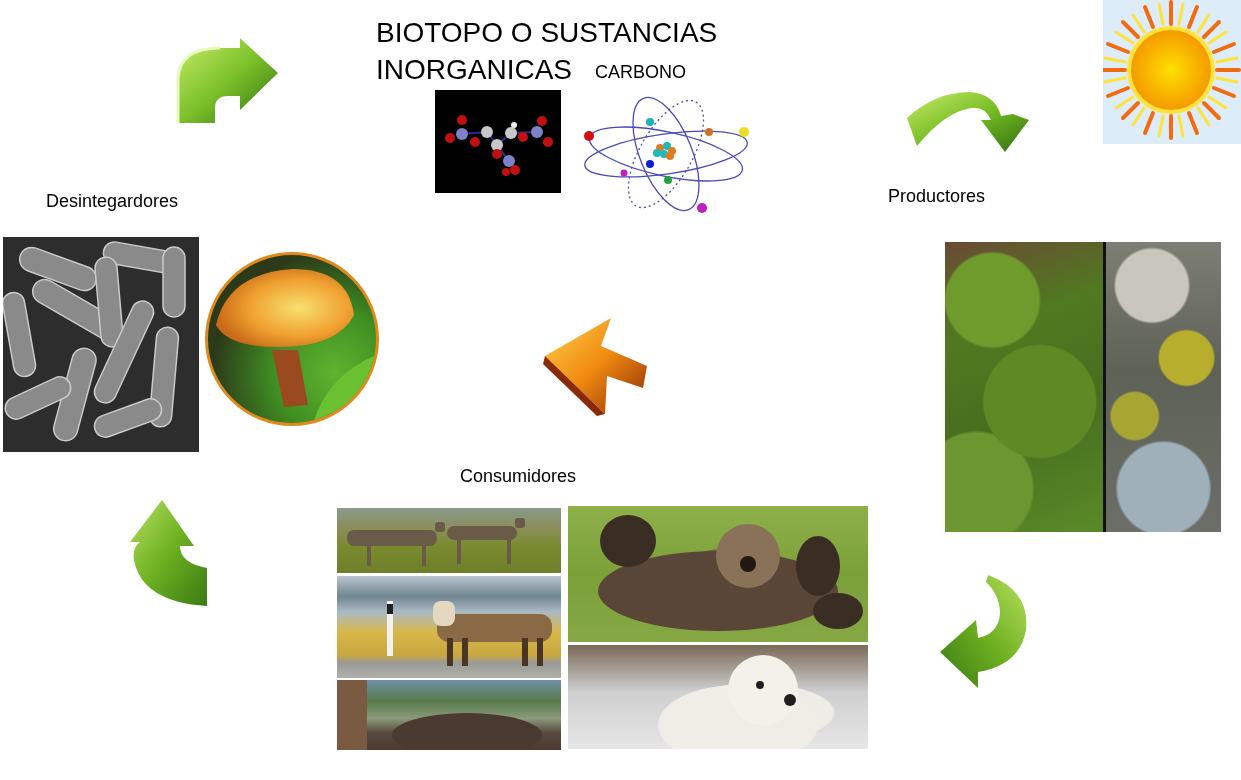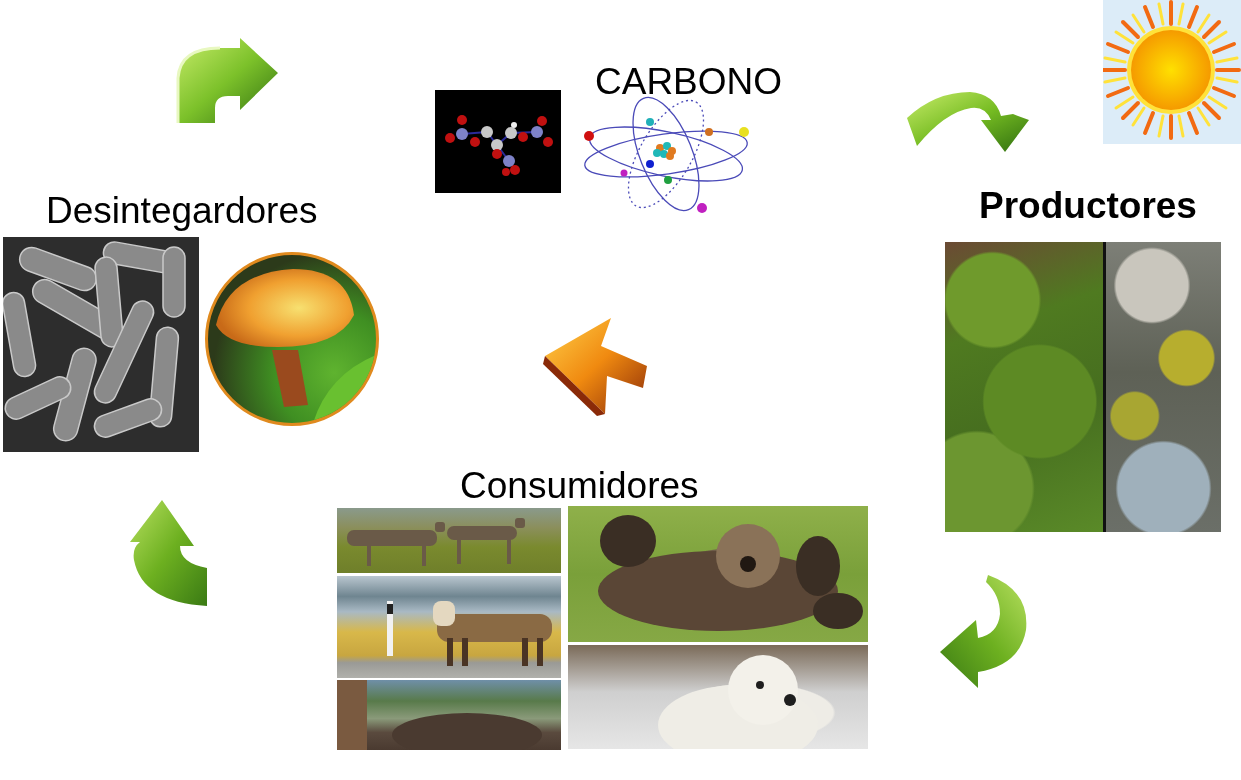--- a/index.html
+++ b/index.html
@@ -1,19 +1,19 @@
 <!DOCTYPE html>
 <html><head>
 <meta charset="utf-8">
 <style>
   html, body { margin:0; padding:0; }
   body { width:1241px; height:780px; background:#ffffff; position:relative; overflow:hidden;
          font-family:"Liberation Sans", sans-serif; color:#000; }
   .abs { position:absolute; }
-  .label { position:absolute; font-size:37px; line-height:1; white-space:nowrap; }
+  .label { position:absolute; font-size:18px; line-height:1; white-space:nowrap; }
   .title { position:absolute; left:376px; top:14px; font-size:28px; line-height:37px; }
 
   
   .molecule { left:435px; top:90px; width:126px; height:103px; background:#000; }
   
   .atom { left:582px; top:96px; width:172px; height:120px; }
 
   
   .sun { left:1103px; top:0; width:138px; height:144px; background:#dcecf8; }
 
@@ -55,20 +55,22 @@
                background:radial-gradient(ellipse at 62% 65%, #eeece6 0 30%, transparent 31%),
                           linear-gradient(180deg,#7a6a58 0%,#cfcfcf 45%,#e6e6e6 100%); }
 
   
   .arrow { position:absolute; }
 </style>
 </head>
 <body>
 
 <div class="title">
+  <div>BIOTOPO O SUSTANCIAS</div>
+  <div>INORGANICAS</div>
 </div>
 <div class="label" style="left:595px; top:63px;">CARBONO</div>
 
 <div class="abs molecule">
   <svg width="126" height="103" viewBox="0 0 126 103">
     <g stroke="#2a2a9a" stroke-width="2">
       <line x1="27" y1="44" x2="52" y2="42"></line>
         <line x1="52" y1="42" x2="62" y2="55"></line>
       <line x1="62" y1="55" x2="76" y2="43"></line>
         <line x1="76" y1="43" x2="102" y2="42"></line>
@@ -167,21 +169,21 @@
             <line x1="-38" y1="27" x2="-55" y2="38"></line>
         </g>
       </g>
       <circle r="44" fill="#ffe23a"></circle>
       <circle r="40" fill="url(#sg)"></circle>
     </g>
   </svg>
 </div>
 
 <div class="label" style="left:46px; top:192px;">Desintegardores</div>
-<div class="label" style="left:979px; top:187px;font-weight:bold;">Productores</div>
+<div class="label" style="left:888px; top:187px;">Productores</div>
 <div class="label" style="left:460px; top:467px;">Consumidores</div>
 
 <div class="abs bacteria">
   <svg width="196" height="215" viewBox="0 0 196 215">
     <rect width="196" height="215" fill="#2d2d2d"></rect>
     <g fill="#8a8a8a" stroke="#c9c9c9" stroke-width="1.5">
       <rect x="15" y="20" width="80" height="24" rx="12" transform="rotate(20 55 32)"></rect>
       <rect x="100" y="10" width="80" height="22" rx="11" transform="rotate(10 140 21)"></rect>
       <rect x="5" y="55" width="22" height="85" rx="11" transform="rotate(-10 16 97)"></rect>
       <rect x="25" y="60" width="95" height="24" rx="12" transform="rotate(30 72 72)"></rect>

